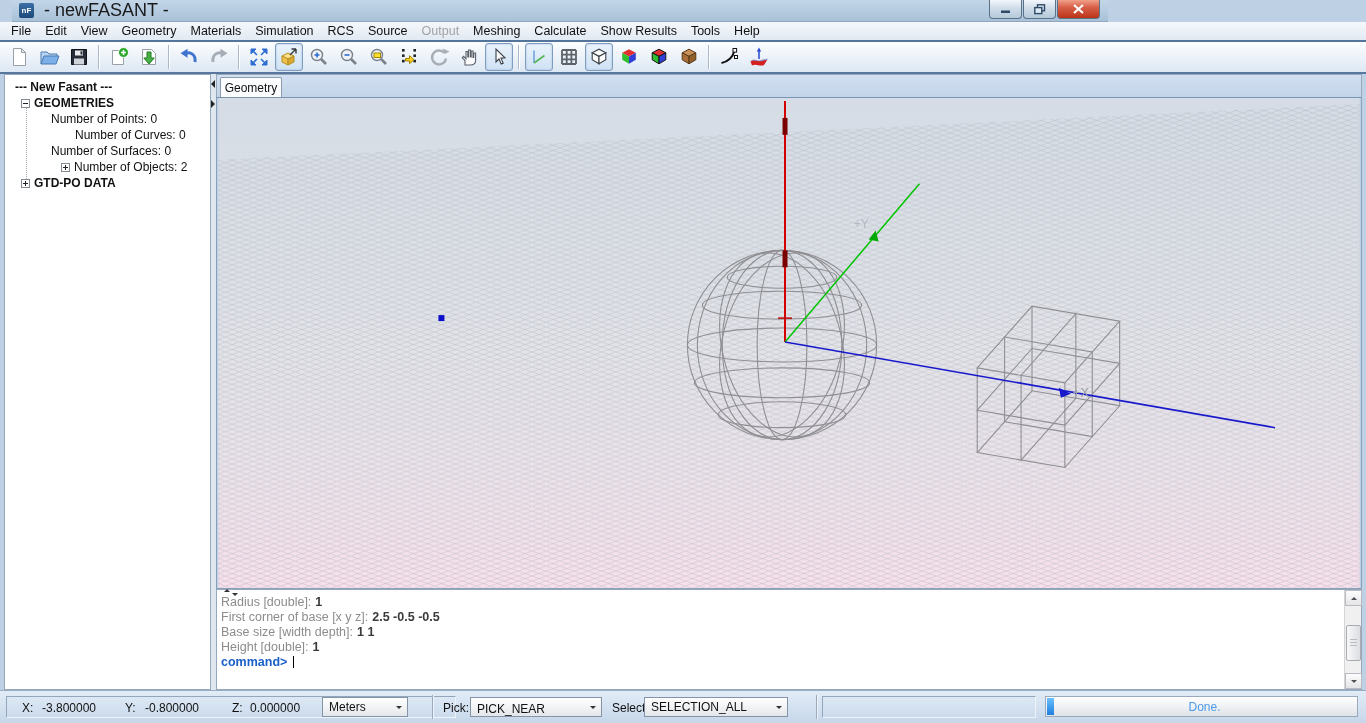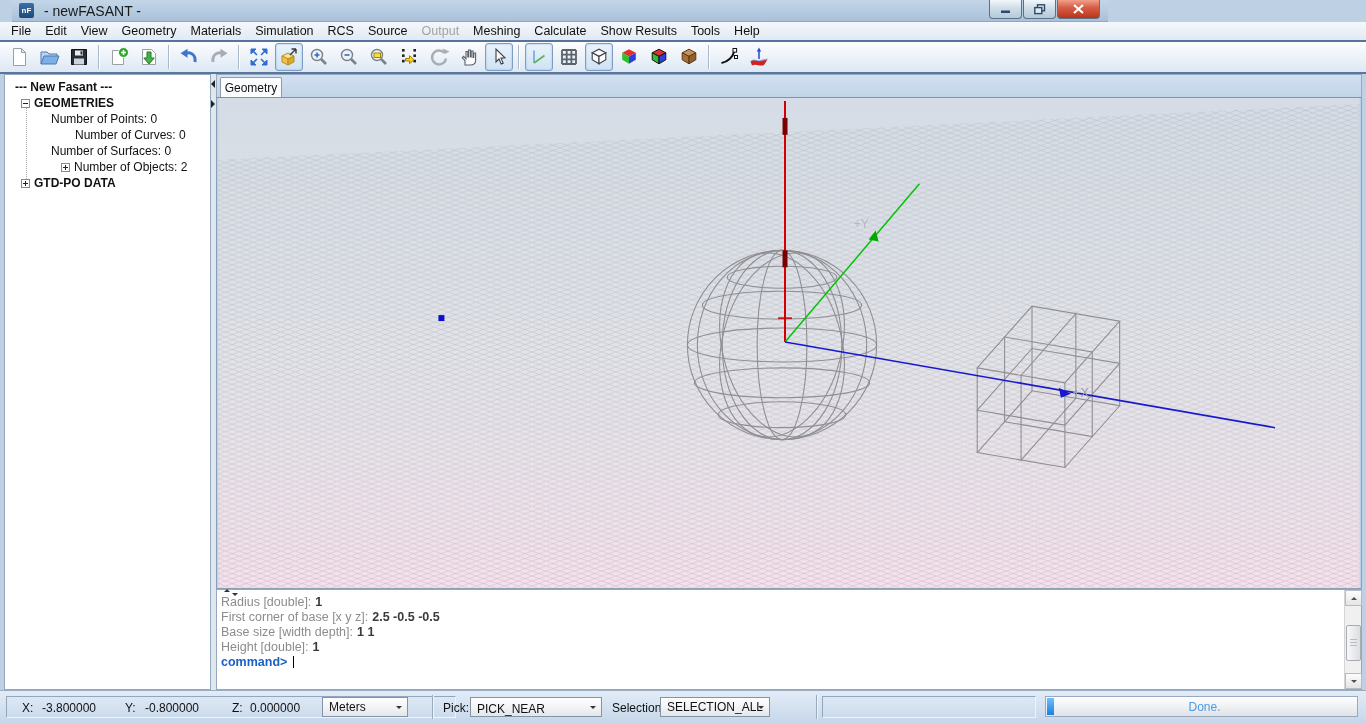--- a/index.html
+++ b/index.html
@@ -7,21 +7,21 @@
   body { font-family:"Liberation Sans", sans-serif; font-size:12px; color:#111;
          background:#bdd0e4; position:relative; }
 
   
   .titlebar { position:absolute; left:0; top:0; width:1096px; height:22px;
     background:linear-gradient(#c3d6e8,#a9c1d8); border-bottom:1px solid #8fa8c0;
     display:flex; align-items:center;margin-left:12px; }
   .appicon { width:15px; height:15px; margin-left:7px; border-radius:2px;
     background:linear-gradient(#3a6ea5,#1d4a7a); color:#fff; font-size:8px; font-weight:bold;
     display:flex; align-items:center; justify-content:center; }
-  .wtitle { margin-left:10px; font-size:14px; color:#1a1a1a; }
+  .wtitle { margin-left:10px; font-size:18px; color:#1a1a1a; }
   .wbtns { position:absolute; right:8px; top:0; display:flex; }
   .wbtn { width:33px; height:19px; margin-left:1px; border:1px solid #5a7288; border-top:none;
     border-radius:0 0 4px 4px; background:linear-gradient(#f2f7fb,#cfdde9 45%,#b5c9da);
     display:flex; align-items:center; justify-content:center; }
   .wbtn.close { width:43px; background:linear-gradient(#f0a088,#d8604a 40%,#bb3416); }
 
   
   .menubar { position:absolute; left:0; top:22px; width:1366px; height:20px;
     background:linear-gradient(#f5f8fc,#e1e9f3); border-bottom:2px solid #55749b;
     display:flex; align-items:center; padding-left:4px; font-size:12.5px; }
@@ -450,21 +450,21 @@
     <span>Meters</span>
       <i class="arr"></i>
   </div>
   <div class="sdiv" style="left:432px;"></div>
   <span class="slabel" style="left:443px;">Pick:</span>
   <div class="combo" style="left:470px; width:132px;align-items:flex-end;">
     <span>PICK_NEAR</span>
       <i class="arr"></i>
   </div>
   <span class="slabel" style="left:612px;">Selection:</span>
-  <div class="combo" style="left:660px; width:110px;">
+  <div class="combo" style="left:644px; width:144px;">
     <span>SELECTION_ALL</span>
       <i class="arr"></i>
   </div>
   <div class="sdiv" style="left:816px;"></div>
   <div class="sunk" style="left:822px; width:214px;"></div>
   <div class="pbar">
     <div class="pfill"></div>
     <div class="ptext">Done.</div>
   </div>
 </div>

